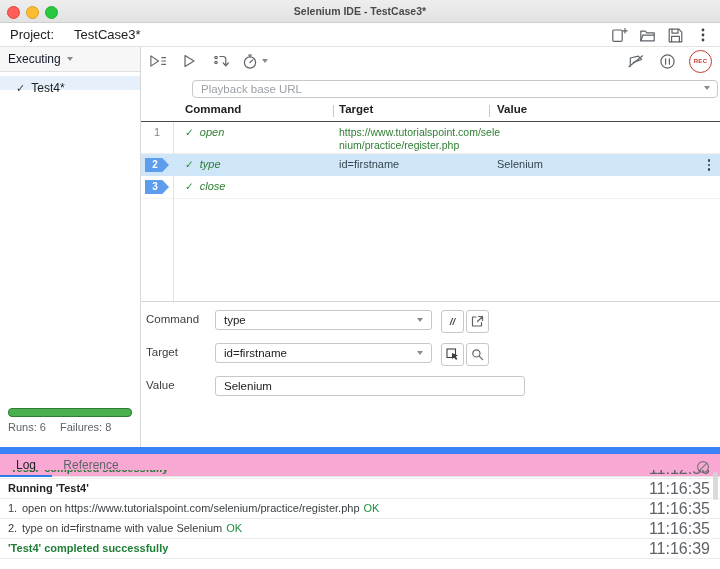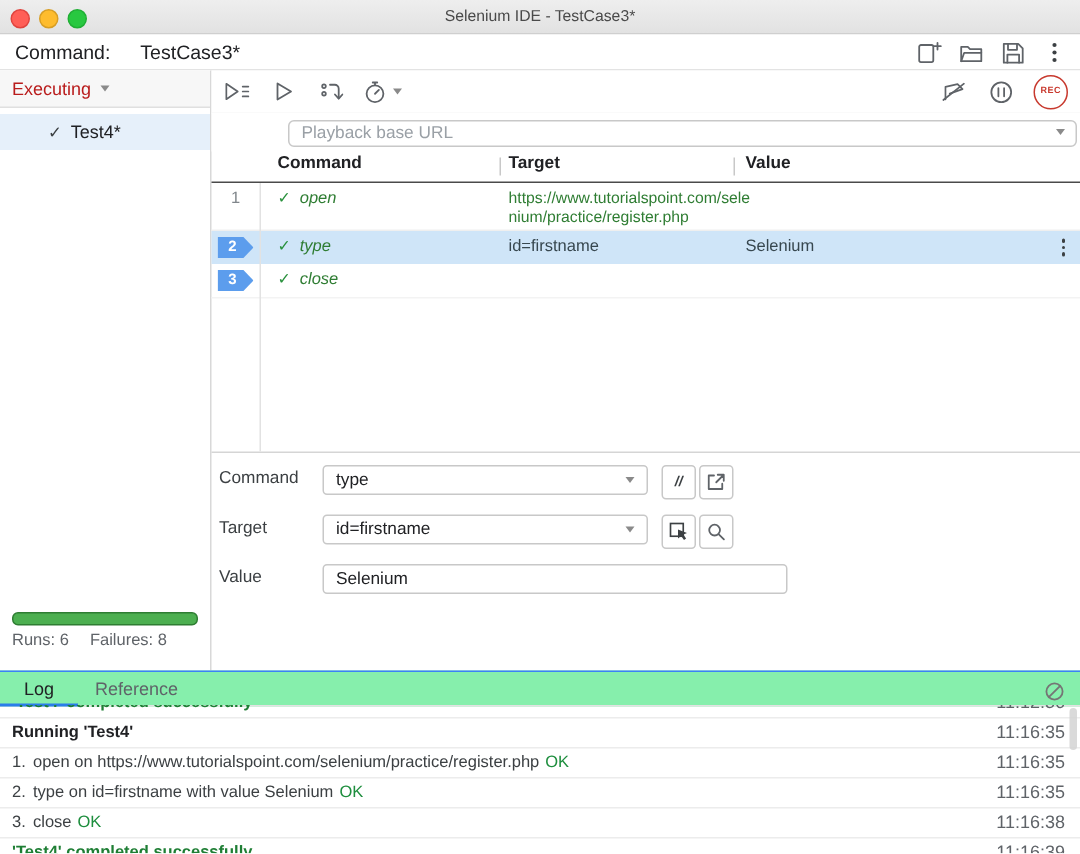--- a/index.html
+++ b/index.html
@@ -10,39 +10,39 @@
   }
   
   .titlebar { position:absolute; top:0; left:0; right:0; height:22px;
     background:linear-gradient(#eeeeee,#e2e2e2); border-bottom:1px solid #cfcfcf; }
   .traffic { position:absolute; left:7px; top:5.5px; display:flex; gap:6px; }
   .light { width:11px; height:11px; border-radius:50%; }
   .light.red { background:#ff5f57; border:0.5px solid #e0443e; }
   .light.yellow { background:#febc2e; border:0.5px solid #d89e24; }
   .light.green { background:#28c840; border:0.5px solid #1faf34; }
   .win-title { position:absolute; left:0; right:0; top:0; height:22px; line-height:22px;
-    text-align:center; font-size:10.5px; font-weight:400; color:#4a4a4a; }
+    text-align:center; font-size:10.5px; font-weight:700; color:#4a4a4a; }
   
   .projectbar { position:absolute; top:23px; left:0; right:0; height:23px; background:#fff;
     border-bottom:1px solid #e3e3e3; }
   .proj-text { position:absolute; left:10px; top:0; height:23px; line-height:23px; font-size:13px; color:#202124; }
   .proj-text .pname { margin-left:20px; }
   .pb-icons { position:absolute; right:8px; top:3px; display:flex; align-items:center; gap:10px; }
   .icon-btn { width:18px; height:18px; display:flex; align-items:center; justify-content:center; cursor:pointer; }
   svg.ic { stroke:#5f6368; fill:none; stroke-width:1.2; stroke-linecap:round; stroke-linejoin:round; }
   
   .main { position:absolute; top:47px; left:0; right:0; height:400px; }
   .sidebar { position:absolute; left:0; top:0; width:140px; height:400px; background:#fff; border-right:1px solid #d8d8d8; }
   .sb-header { position:absolute; top:0; left:0; right:0; height:24px; background:#f7f7f7;
-    border-bottom:1px solid #e0e0e0; line-height:24px; padding-left:8px; font-size:12px; color:#b91c1c; }
+    border-bottom:1px solid #e0e0e0; line-height:24px; padding-left:8px; font-size:12px; color:#0f172a; }
   .sb-header .caret { margin-left:6px; vertical-align:2px; }
   .caret { display:inline-block; width:0; height:0; border-left:3.5px solid transparent;
     border-right:3.5px solid transparent; border-top:4.5px solid #8a8a8a; }
-  .test-item { position:absolute; top:29px; left:0; right:0; height:24px; background:#e6f0fa;
-    line-height:24px; font-size:12px; color:#202124; padding-left:32px; }
+  .test-item { position:absolute; top:29px; left:0; right:0; height:14px; background:#e6f0fa;
+    line-height:24px; font-size:12px; color:#202124; padding-left:16px; }
   .test-item .tcheck { color:#3c4043; margin-right:6px; font-size:11px; }
   .progressbar { position:absolute; left:8px; top:361px; width:122px; height:7px;
     background:#4caf50; border:1px solid #2e7d32; border-radius:4px; }
   .sb-stats { position:absolute; left:8px; top:374px; font-size:11px; color:#5f6368; }
   .sb-stats span { margin-right:14px; }
   
   .editor { position:absolute; left:141px; top:0; right:0; height:400px; }
   .toolbar { position:absolute; top:0; left:0; right:0; height:28px; background:#fff; border-bottom:1px solid #ececec; }
   .tb-left { position:absolute; left:8px; top:0; height:28px; display:flex; align-items:center; gap:13px; }
   .tb-right { position:absolute; right:8px; top:0; height:28px; display:flex; align-items:center; gap:13px; }
@@ -93,31 +93,31 @@
     border:1px solid #c8c8c8; border-radius:3px; font-size:11.5px; padding:0 8px; color:#202124; font-family:inherit; background:#fff; }
   .f-input.short { width:217px; padding-right:20px; }
   .f-input.long { width:310px; }
   .f-caret { position:absolute; left:276px; top:8px; }
   .f-btn { position:absolute; top:0; width:21px; height:21px; border:1px solid #c8c8c8; border-radius:3px;
     background:#fff; display:flex; align-items:center; justify-content:center; cursor:pointer; }
   .f-btn.b1 { left:300px; } .f-btn.b2 { left:325px; }
   .slash-txt { font-size:9.5px; font-style:italic; font-weight:700; color:#3c4043; }
   
   .logpanel { position:absolute; top:447px; left:0; right:0; height:122px; background:#fff; }
-  .logtabs { position:absolute; top:0; left:0; right:0; height:22px; background:#86efac; border-top:1px solid #3b82f6; border-bottom:1px solid #e2e2e2; }
+  .logtabs { position:absolute; top:0; left:0; right:0; height:22px; background:#f9a8d4; border-top:7px solid #3b82f6; border-bottom:1px solid #e2e2e2; }
   .tab { position:absolute; top:0; height:22px; line-height:22px; text-align:center; font-size:12px; cursor:pointer; }
   .tab.log { left:0; width:52px; color:#202124; }
   .tab.ref { left:52px; width:78px; color:#5f6368; }
   .tab-indicator { position:absolute; left:0; bottom:-1px; width:52px; height:2px; background:#2b7de9; }
   .clear-log { position:absolute; right:8px; top:4px; }
   .log-entries { position:absolute; top:23px; left:0; right:0; bottom:0; overflow:hidden; }
   .lrow { position:relative; height:19px; line-height:19px; font-size:11px; color:#3c4043;
     border-bottom:1px solid #ececec; padding-left:8px; }
   .lrow.clipped { margin-top:-11px; }
-  .lrow .ltime { position:absolute; right:10px; top:0; font-size:12px; color:#5f6368; }
+  .lrow .ltime { position:absolute; right:10px; top:0; font-size:16px; color:#5f6368; }
   .lrow.success .ltext { color:#1e7e34; font-weight:700; }
   .lrow.title .ltext { color:#202124; font-weight:700; }
   .lrow .lnum { display:inline-block; width:14px; }
   .lrow .ok { color:#1e8e3e; margin-left:4px; }
   .log-scrollbar { position:absolute; right:2px; top:2px; width:5px; height:28px; background:#d4d4d4; border-radius:3px; opacity:0.85; }
 </style>
 </head>
 <body>
 
 <div class="screen">
@@ -126,21 +126,21 @@
     <div class="traffic">
       <span class="light red"></span>
       <span class="light yellow"></span>
       <span class="light green"></span>
     </div>
     <div class="win-title">Selenium IDE - TestCase3*</div>
   </div>
 
   <div class="projectbar">
     <div class="proj-text">
-      <span>Command:</span><span class="pname">TestCase3*</span>
+      <span>Project:</span><span class="pname">TestCase3*</span>
     </div>
     <div class="pb-icons">
       <span class="icon-btn">
         <svg class="ic" width="17" height="17" viewBox="0 0 17 17">
             <rect x="1.8" y="3" width="9.4" height="11.4" rx="1.2"></rect>
             <path d="M14 1.6v4.4M11.8 3.8h4.4"></path>
           </svg>
       </span>
       <span class="icon-btn">
         <svg class="ic" width="17" height="17" viewBox="0 0 17 17">
@@ -348,24 +348,20 @@
         <span class="ltime">11:16:35</span>
       </div>
       <div class="lrow step">
         <span class="lnum">1.</span><span class="ltext">open on https://www.tutorialspoint.com/selenium/practice/register.php</span><span class="ok">OK</span>
         <span class="ltime">11:16:35</span>
       </div>
       <div class="lrow step">
         <span class="lnum">2.</span><span class="ltext">type on id=firstname with value Selenium</span><span class="ok">OK</span>
         <span class="ltime">11:16:35</span>
       </div>
-      <div class="lrow step">
-        <span class="lnum">3.</span><span class="ltext">close</span><span class="ok">OK</span>
-        <span class="ltime">11:16:38</span>
-      </div>
       <div class="lrow success">
         <span class="ltext">'Test4' completed successfully</span>
         <span class="ltime">11:16:39</span>
       </div>
       <span class="log-scrollbar"></span>
     </div>
   </div>
 
 </div>
 

